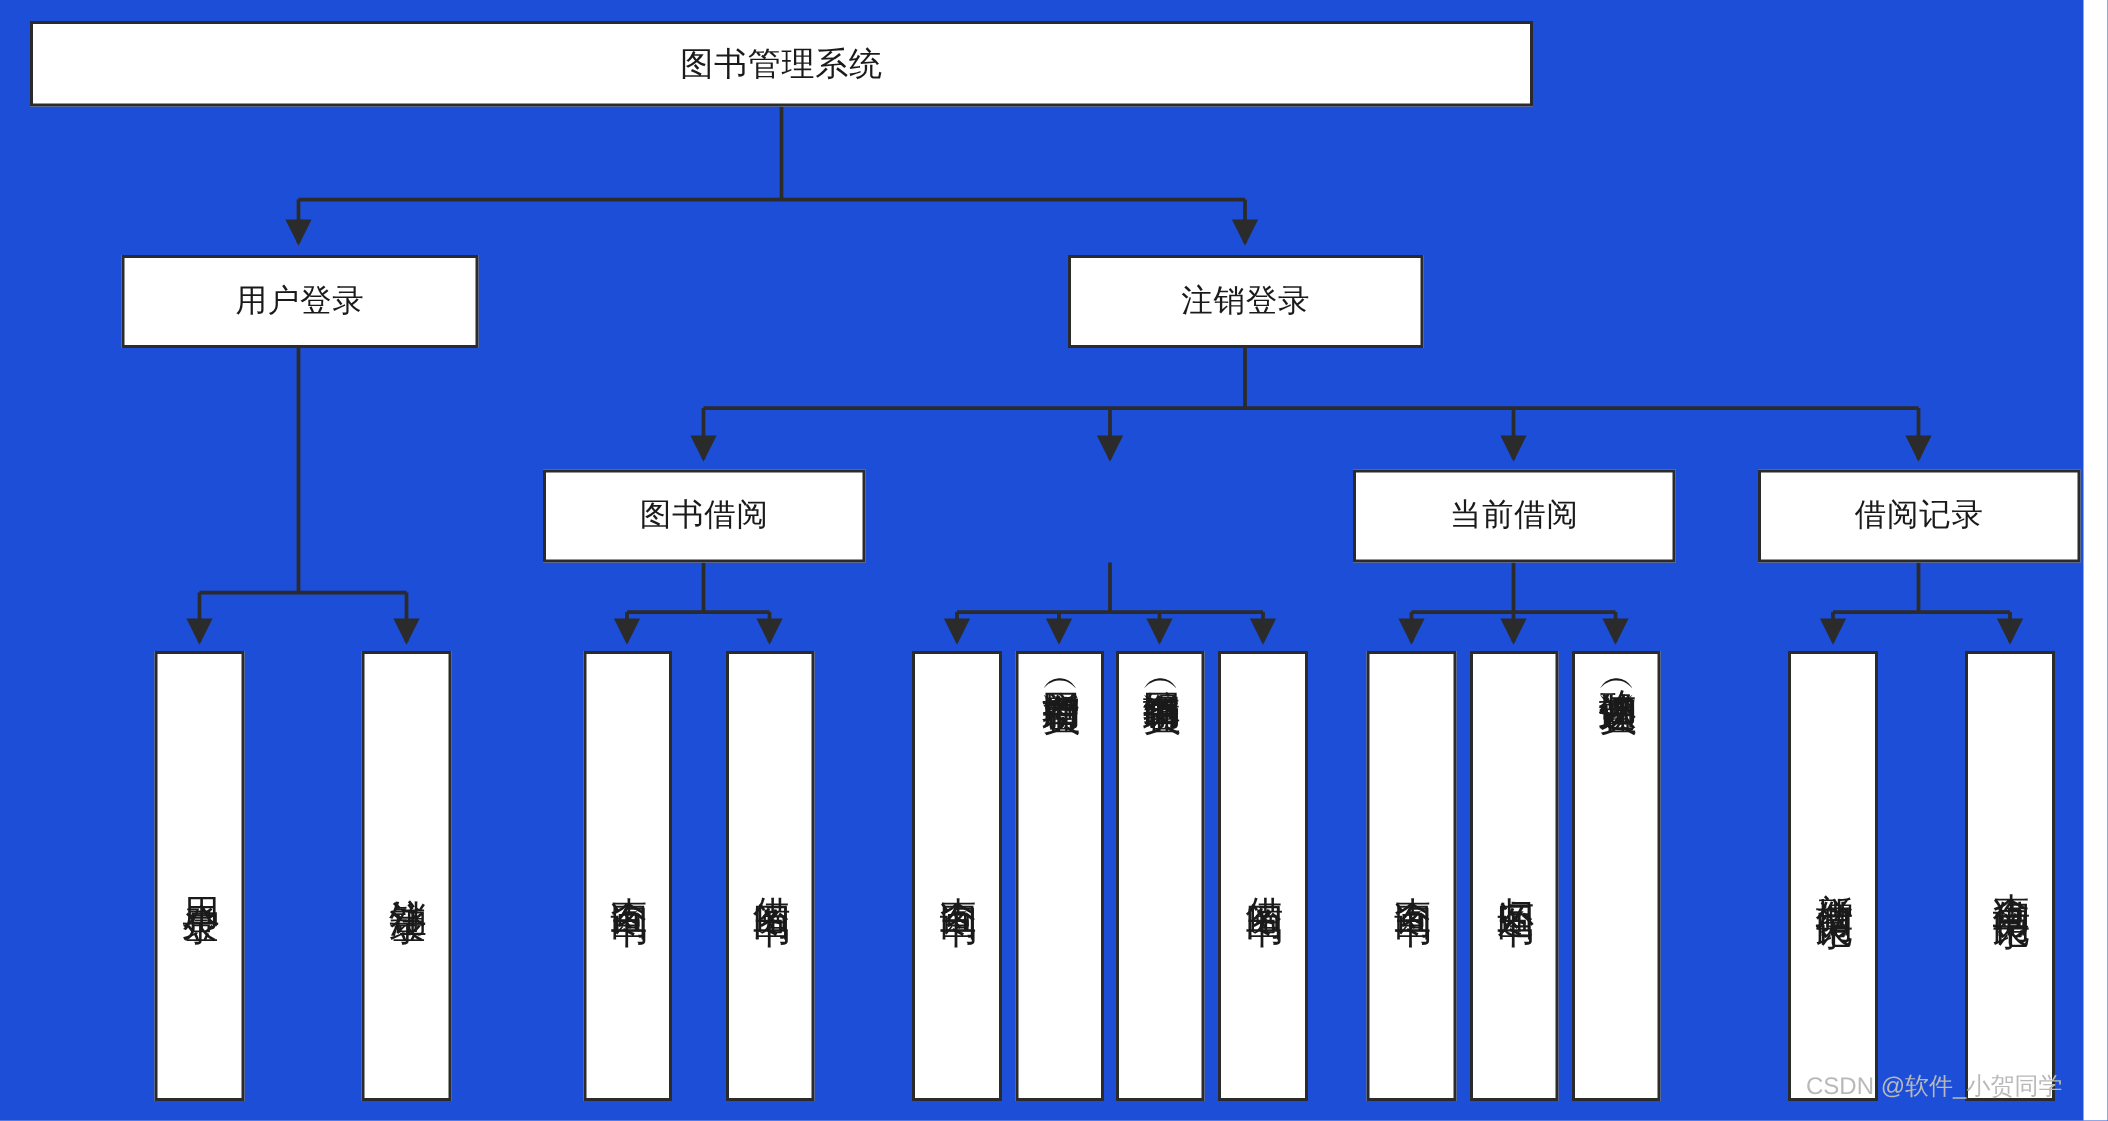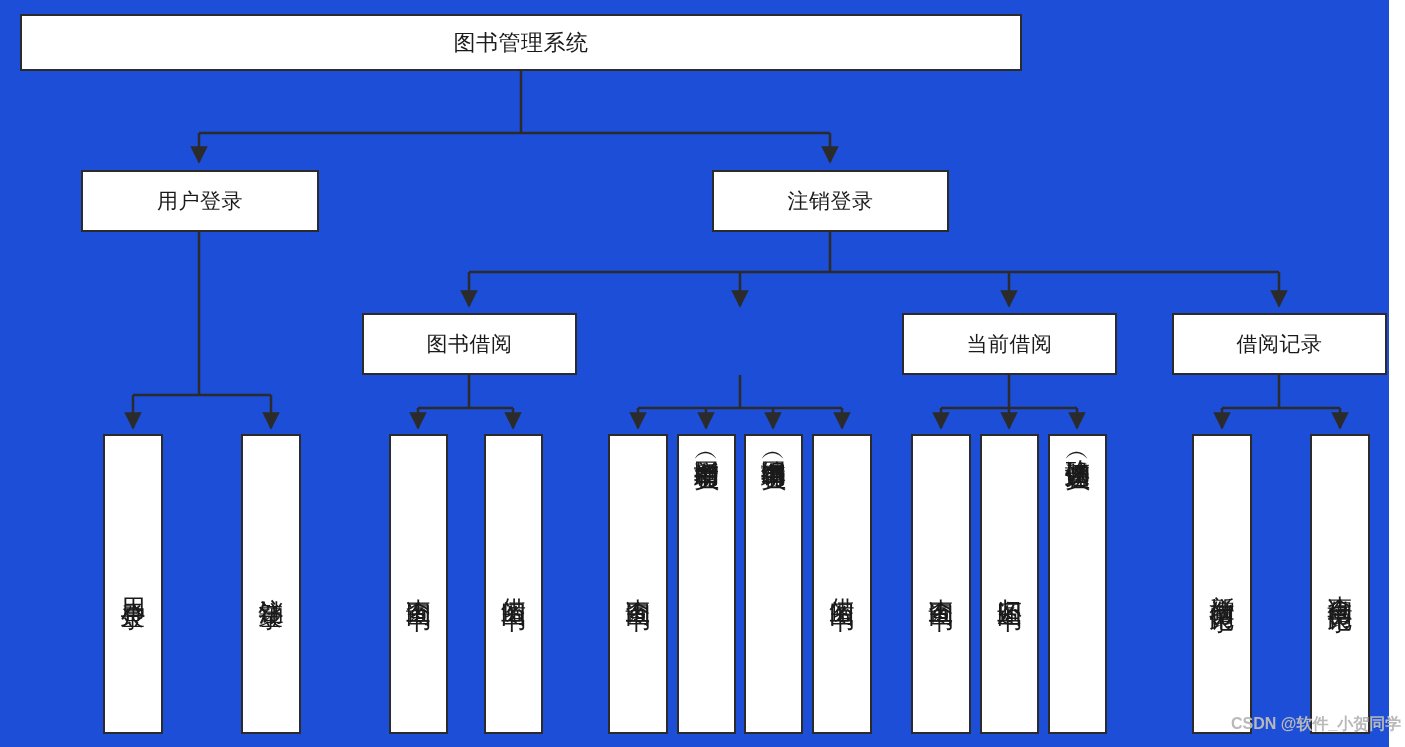--- a/index.html
+++ b/index.html
@@ -53,27 +53,26 @@
     text-orientation:upright;
     font-size:25px;
     line-height:1.0;
     letter-spacing:3px;
     margin:0 auto;
   }
   .node.v.tall .label{font-size:25px;letter-spacing:1px;}
   .node.v.center{align-items:center;padding-top:0;}
   .watermark{
     position:absolute;
-    left:1231px;top:714px;
+    left:1204px;top:714px;
     font-size:16px;
     color:#b9b9b9;
     white-space:nowrap;
     z-index:5;
     font-family:"Liberation Sans","DejaVu Sans",sans-serif;
-    font-weight:bold;
   }
 </style>
 </head>
 <body>
 
 <div id="canvas">
 
   <svg id="edges" viewBox="0 0 1405 747" width="1405" height="747" xmlns="http://www.w3.org/2000/svg">
     <defs>
       <marker id="arrow" viewBox="0 0 10 10" refX="9" refY="5" markerWidth="7" markerHeight="7" orient="auto-start-reverse">

